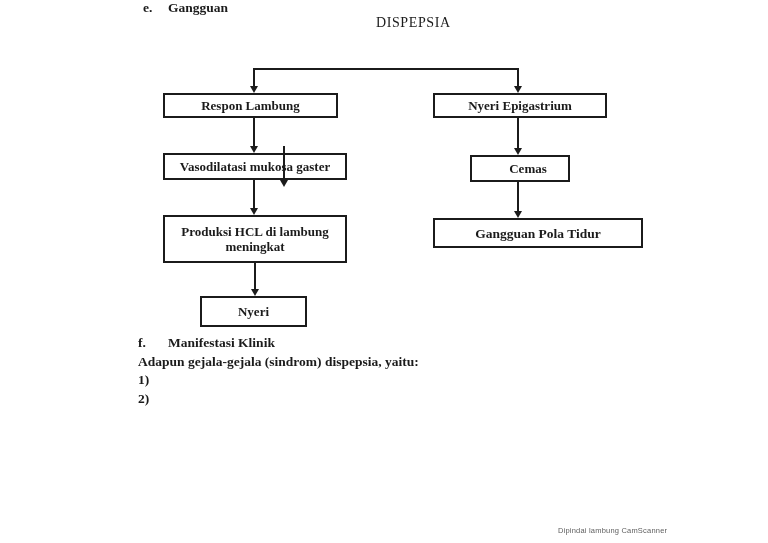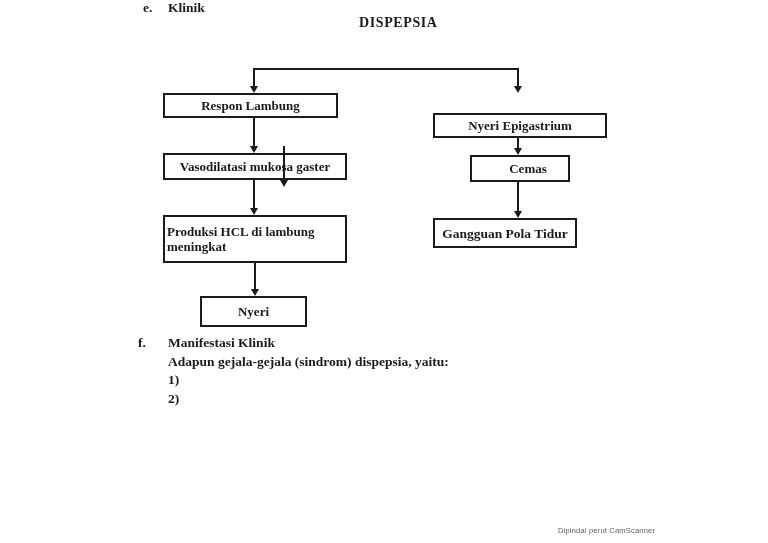--- a/index.html
+++ b/index.html
@@ -3,62 +3,62 @@
 <meta charset="utf-8">
 <style>
   html,body{margin:0;padding:0;background:#fff;}
   #page{
     position:relative;width:768px;height:543px;background:#ffffff;overflow:hidden;
     font-family:"Liberation Serif","DejaVu Serif",serif;color:#1b1b1b;
   }
   
   .sec-e{position:absolute;left:143px;top:0px;display:flex;font-size:13.5px;font-weight:bold;}
   .sec-e .marker{width:25px;}
-  .doc-title{position:absolute;left:359px;top:15px;font-size:14px;font-weight:bold;letter-spacing:.6px;}
+  .doc-title{position:absolute;left:376px;top:15px;font-size:14px;font-weight:normal;letter-spacing:.6px;}
   
   .node{
     position:absolute;border:2px solid #1b1b1b;background:#fff;z-index:1;
-    display:flex;align-items:center;justify-content:center;text-align:left;
+    display:flex;align-items:center;justify-content:center;text-align:center;
     font-weight:bold;font-size:13px;line-height:15px;padding:0 2px;box-sizing:border-box;
   }
   .vline{position:absolute;width:2px;background:#1b1b1b;}
   .hline{position:absolute;height:2px;background:#1b1b1b;}
   .ahead{position:absolute;width:0;height:0;border-left:4px solid transparent;
          border-right:4px solid transparent;border-top:7px solid #1b1b1b;}
   .over{z-index:3;}
   
   #n-respon      {left:163px;top:93px; width:175px;height:25px;}
-  #n-epigastrium {left:433px;top:93px; width:174px;height:25px;margin-top:20px;}
+  #n-epigastrium {left:433px;top:93px; width:174px;height:25px;}
   #n-vasodilatasi{left:163px;top:153px;width:184px;height:27px;}
   #n-cemas       {left:470px;top:155px;width:100px;height:27px;padding-left:18px;}
   #n-produksi    {left:163px;top:215px;width:184px;height:48px;}
-  #n-gangguan    {left:433px;top:218px;width:144px;height:30px;font-size:13.5px;}
+  #n-gangguan    {left:433px;top:218px;width:210px;height:30px;font-size:13.5px;}
   #n-nyeri       {left:200px;top:296px;width:107px;height:31px;}
   
   .sec-f{position:absolute;left:138px;top:334px;font-size:13.5px;font-weight:bold;line-height:18.5px;}
   .sec-f .head{display:flex;}
   .sec-f .head .marker{width:30px;}
-  .sec-f .body{margin-left:30px;}
+  .sec-f .body{}
   .sec-f .item{display:flex;}
   .sec-f .item .num{width:27px;}
   
   .watermark{
     position:absolute;left:558px;top:526px;
     font-family:"Liberation Sans","DejaVu Sans",sans-serif;
     font-size:7.5px;color:#606060;letter-spacing:.2px;
   }
 </style>
 </head>
 <body>
 
 <div id="page">
 
   <div class="sec-e">
     <span class="marker">e.</span>
-    <span>Klinik</span>
+    <span>Gangguan</span>
   </div>
 
   <div class="doc-title">DISPEPSIA</div>
 
   <div class="hline" style="left:253px;top:68px;width:266px;"></div>
   <div class="vline" style="left:253px;top:68px;height:18px;"></div>
   <div class="ahead" style="left:250px;top:86px;"></div>
   <div class="vline" style="left:517px;top:68px;height:18px;"></div>
   <div class="ahead" style="left:514px;top:86px;"></div>
 
@@ -98,15 +98,15 @@
       <div>Adapun gejala-gejala (sindrom) dispepsia, yaitu:</div>
       <div class="item">
         <span class="num">1)</span>
       </div>
       <div class="item">
         <span class="num">2)</span>
       </div>
     </div>
   </div>
 
-  <div class="watermark">Dipindai perut CamScanner</div>
+  <div class="watermark">Dipindai lambung CamScanner</div>
 
 </div>
 
 </body></html>

